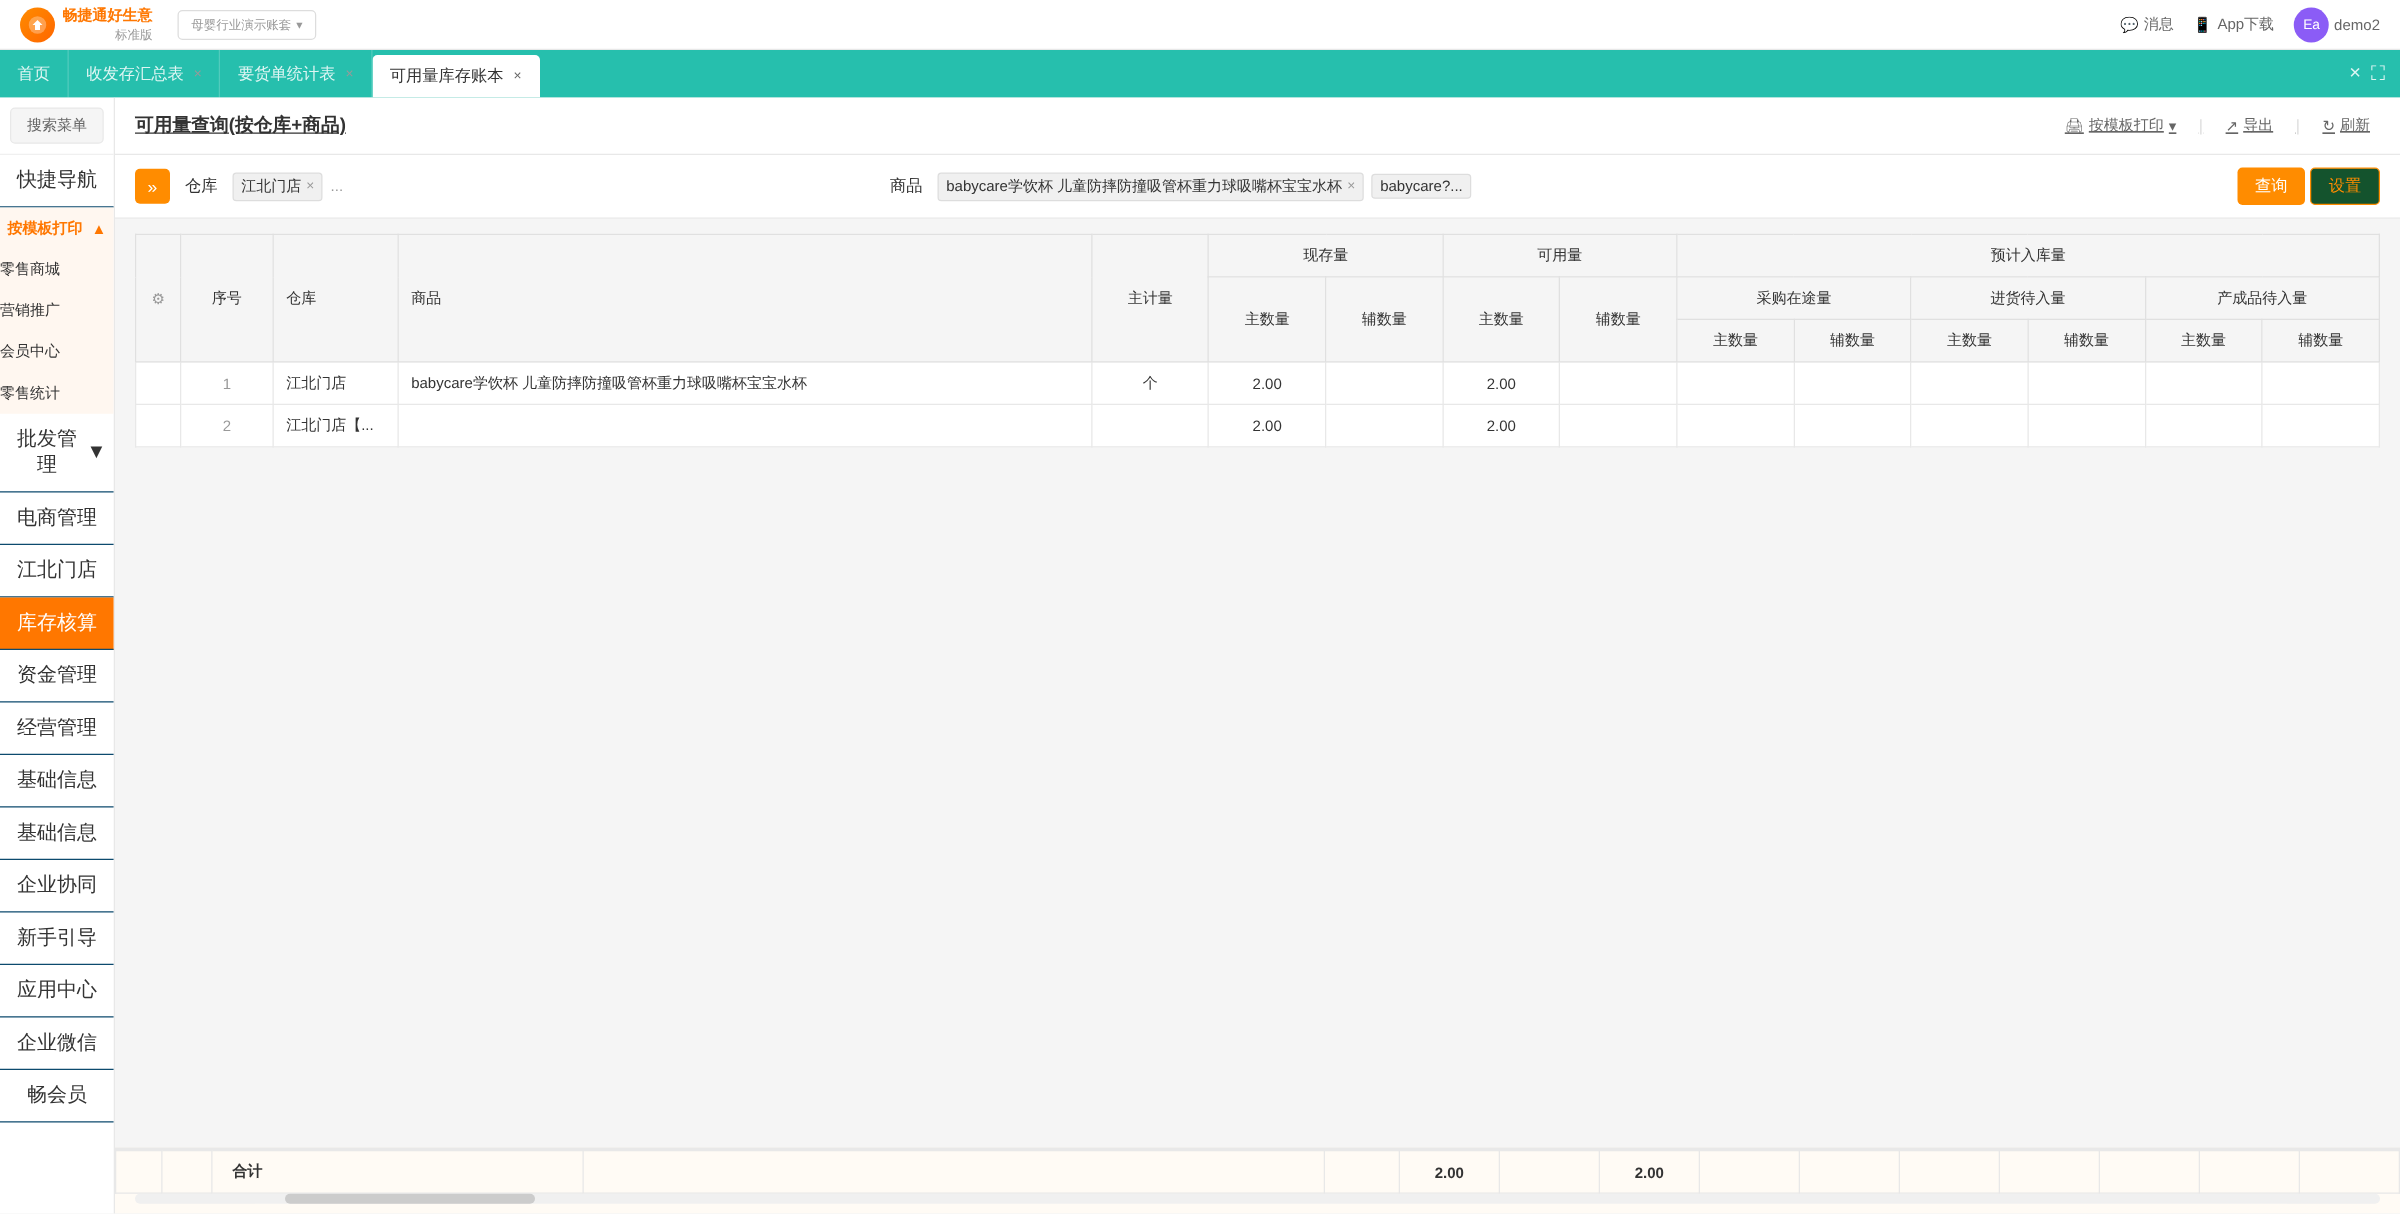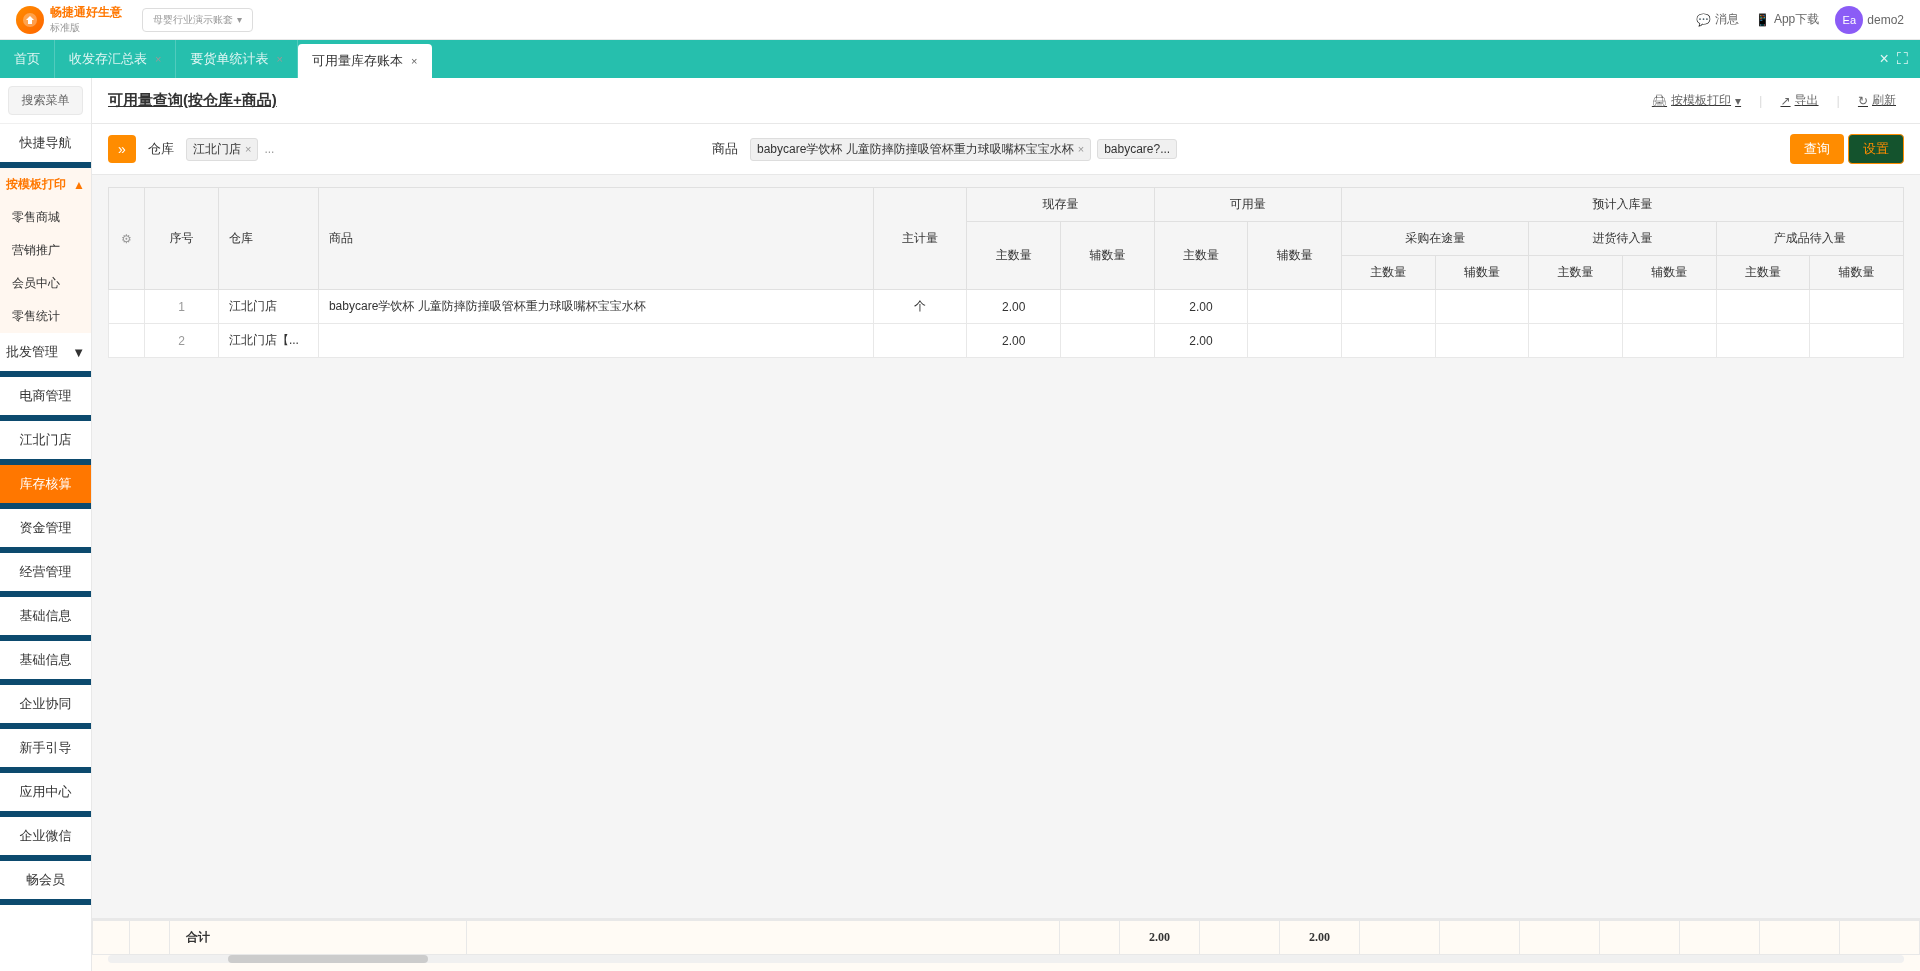--- a/index.html
+++ b/index.html
@@ -1,21 +1,21 @@
 <!DOCTYPE html>
 <html><head>
   <meta charset="utf-8">
   <style>
     * { box-sizing: border-box; margin: 0; padding: 0; }
     body { font-family: 'Microsoft YaHei', Arial, sans-serif; font-size: 13px; color: #333; background: #f5f5f5; display: flex; flex-direction: column; height: 971px; overflow: hidden; }
 
     
     .top-bar { height: 40px; background: #fff; display: flex; align-items: center; justify-content: space-between; padding: 0 16px; border-bottom: 1px solid #e8e8e8; position: relative; }
     .top-bar-left { display: flex; align-items: center; gap: 8px; }
-    .logo-area { display: flex; align-items: center; gap: 6px; }
+    .logo-area { display: flex; align-items: center; gap: 6px; text-align: right; }
     .logo-icon { width: 28px; height: 28px; background: linear-gradient(135deg, #ff8c00, #ff6600); border-radius: 50%; display: flex; align-items: center; justify-content: center; }
     .logo-icon svg { width: 16px; height: 16px; fill: white; }
     .dropdown-selector { display: flex; align-items: center; gap: 4px; padding: 4px 10px; border: 1px solid #ddd; border-radius: 4px; font-size: 12px; color: #333; cursor: pointer; background: #fff; margin-left: 12px; }
     .dropdown-selector span { font-size: 10px; color: #999; }
 
     .top-bar-right { display: flex; align-items: center; gap: 16px; }
     .top-right-item { display: flex; align-items: center; gap: 4px; font-size: 12px; color: #666; cursor: pointer; }
     .avatar { width: 28px; height: 28px; border-radius: 50%; background: #8b5cf6; display: flex; align-items: center; justify-content: center; color: white; font-size: 11px; overflow: hidden; }
 
     
@@ -28,24 +28,24 @@
     .tab-actions { display: flex; align-items: center; padding: 0 12px; gap: 8px; }
     .tab-action-btn { color: rgba(255,255,255,0.85); cursor: pointer; font-size: 16px; }
 
     
     .main-layout { display: flex; flex: 1; overflow: hidden; }
 
     
     .sidebar { width: 92px; background: #fff; border-right: 1px solid #e8e8e8; display: flex; flex-direction: column; overflow-y: auto; }
     .sidebar-search { padding: 8px; border-bottom: 1px solid #f0f0f0; }
     .sidebar-search-btn { width: 100%; padding: 5px; background: #f5f5f5; border: 1px solid #e8e8e8; border-radius: 4px; font-size: 12px; color: #666; cursor: pointer; text-align: center; }
-    .sidebar-nav-item { padding: 10px 6px; font-size: 13px; color: #333; text-align: center; cursor: pointer; border-bottom: 6px solid #0c4a6e; }
+    .sidebar-nav-item { padding: 10px 6px; font-size: 16px; color: #333; text-align: center; cursor: pointer; border-bottom: 1px solid #0c4a6e; }
     .sidebar-section { background: #fff7f0; }
     .sidebar-section-header { padding: 8px 6px; font-size: 12px; color: #ff7700; font-weight: bold; display: flex; align-items: center; justify-content: space-between; cursor: pointer; }
-    .sidebar-section-item { padding: 8px 6px 8px 12px; font-size: 12px; color: #333; cursor: pointer; }
+    .sidebar-section-item { padding: 8px 6px 8px 0; font-size: 12px; color: #333; cursor: pointer; }
     .sidebar-item-active { background: #ff7700 !important; color: white !important; }
 
     
     .content-area { flex: 1; display: flex; flex-direction: column; overflow: hidden; background: #f5f5f5; }
 
     
     .page-header { background: #fff; padding: 10px 16px; display: flex; align-items: center; justify-content: space-between; border-bottom: 1px solid #e8e8e8; text-decoration: underline; }
     .page-title { font-size: 15px; font-weight: bold; color: #333; }
     .page-actions { display: flex; align-items: center; gap: 10px; }
     .page-action-btn { display: flex; align-items: center; gap: 4px; font-size: 12px; color: #666; cursor: pointer; padding: 4px 8px; border-radius: 4px; }
@@ -72,21 +72,21 @@
     .data-table .row-num { color: #999; text-align: center; }
     .th-settings { width: 36px; }
     .col-warehouse { width: 100px; text-align: left !important; }
     .col-product { text-align: left !important; }
     .header-group { text-align: center; }
     .settings-icon { cursor: pointer; color: #999; }
 
     
     .table-footer { background: #fffbf5; border-top: 2px solid #e8e8e8; padding: 0; }
     .footer-table { width: 100%; border-collapse: collapse; background: #fffbf5; font-size: 12px; border: 1px solid #e8e8e8; }
-    .footer-table td { padding: 8px 18px; text-align: center; border: 1px solid #e8e8e8; font-weight: bold; font-family: Liberation Serif, serif; }
+    .footer-table td { padding: 8px 18px; text-align: center; border: 1px solid #e8e8e8; font-weight: bold; }
     .footer-label { text-align: left !important; padding-left: 16px !important; }
 
     
     .scroll-container { height: 8px; background: #f0f0f0; position: relative; margin: 0 16px 8px; border-radius: 4px; }
     .scroll-thumb { height: 8px; width: 200px; background: #ccc; border-radius: 4px; position: absolute; left: 120px; cursor: pointer; }
   </style>
 </head>
 <body>
 
 <div class="top-bar">

